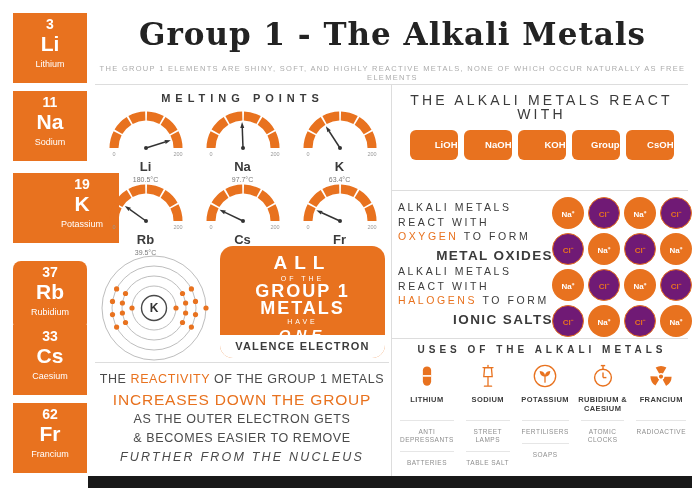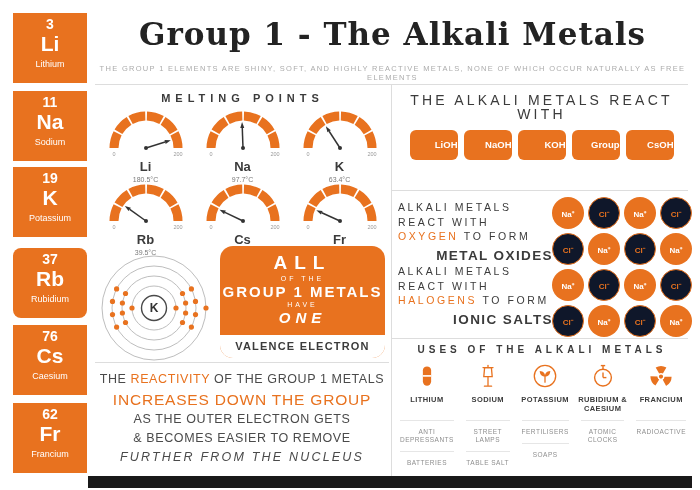--- a/index.html
+++ b/index.html
@@ -38,21 +38,21 @@
 
   
   #atom { position:absolute; left:92px; top:250px; width:124px; height:116px; }
 
   
   .valence-box { position:absolute; left:220px; top:246px; width:165px; height:112px;
                  background:var(--orange); border-radius:13px; color:#fff; text-align:center;
                  overflow:hidden; }
   .vb-l1 { font-size:19px; font-weight:bold; letter-spacing:7px; line-height:22px; margin-top:6px; }
   .vb-sm { font-size:7px;  letter-spacing:3px; line-height:9px; }
-  .vb-l3 { font-size:15px; font-weight:bold; letter-spacing:2px; line-height:17px; }
+  .vb-l3 { font-size:18px; font-weight:bold; letter-spacing:2px; line-height:17px; }
   .vb-l5 { font-size:15px; font-weight:bold; font-style:italic; letter-spacing:5px; line-height:18px; }
   .vb-strip { position:absolute; bottom:0; left:0; right:0; height:23px; background:#fff;
               color:#3B3B3B; font-size:11px; font-weight:bold; letter-spacing:1.2px; line-height:23px; }
 
   
   .reactivity { position:absolute; left:95px; top:370px; width:294px; text-align:center; }
   .rx-line { font-size:12.5px; letter-spacing:0.6px; line-height:19px; color:#4A4A4A; }
   .rx-big  { font-size:15.5px; font-weight:normal; letter-spacing:0.8px; line-height:21px; color:var(--orange); }
   .rx-ital { font-style:italic; letter-spacing:2.2px; }
   .hl { color:var(--orange); }
@@ -70,21 +70,21 @@
   .ox-pos { top:200px; } .sa-pos { top:264px; }
   .rb-line  { font-size:10.5px; letter-spacing:2.6px; line-height:14.5px; }
   .rb-title { font-size:13.5px; font-weight:bold; letter-spacing:1.4px; line-height:17px; margin-top:3px;text-align:right; }
 
   
   #lattice { position:absolute; left:552px; top:197px; display:grid;
              grid-template-columns:repeat(4,32px); grid-auto-rows:32px; gap:4px; }
   .cell { width:32px; height:32px; border-radius:50%; display:flex; align-items:center;
           justify-content:center; font-size:8px; font-weight:bold; box-sizing:border-box; }
   .cell.na { background:var(--orange); color:#fff; }
-  .cell.cl { border:1.5px solid var(--orange); color:var(--orange); background:#0f172a; }
+  .cell.cl { border:1.5px solid var(--orange); color:var(--orange); background:#701a75; }
 
   
   .uses-heading { position:absolute; left:394px; top:344px; width:296px; text-align:center;
                   font-size:10px; font-weight:bold; letter-spacing:4px; }
   #uses { position:absolute; left:394px; top:361px; width:298px; display:flex; }
   .use-col { flex:1; text-align:center; padding:0 2px; }
   .use-icon { height:30px; display:flex; align-items:center; justify-content:center; }
   .use-el { font-size:7.5px; font-weight:bold; letter-spacing:0.4px; line-height:9px;
             min-height:18px; margin-top:4px; color:#3B3B3B; }
   .use-item { font-size:6.5px; color:#8E8E8E; letter-spacing:0.5px; line-height:8px;
@@ -102,32 +102,32 @@
       <div class="tile" style="top: 13px;">
         <div class="tile-number">3</div>
         <div class="tile-symbol">Li</div>
         <div class="tile-name">Lithium</div>
       </div>
       <div class="tile" style="top: 91px;">
         <div class="tile-number">11</div>
         <div class="tile-symbol">Na</div>
         <div class="tile-name">Sodium</div>
       </div>
-      <div class="tile" style="top: 167px;">
+      <div class="tile" style="top: 173px; padding-left: 32px;">
         <div class="tile-number">19</div>
         <div class="tile-symbol">K</div>
         <div class="tile-name">Potassium</div>
       </div>
-      <div class="tile" style="top: 248px; border-radius: 8px;">
+      <div class="tile" style="top: 261px; border-radius: 8px;">
         <div class="tile-number">37</div>
         <div class="tile-symbol">Rb</div>
         <div class="tile-name">Rubidium</div>
       </div>
       <div class="tile" style="top: 325px;">
-        <div class="tile-number">76</div>
+        <div class="tile-number">33</div>
         <div class="tile-symbol">Cs</div>
         <div class="tile-name">Caesium</div>
       </div>
       <div class="tile" style="top: 403px;">
         <div class="tile-number">62</div>
         <div class="tile-symbol">Fr</div>
         <div class="tile-name">Francium</div>
       </div>
     </div>
 

